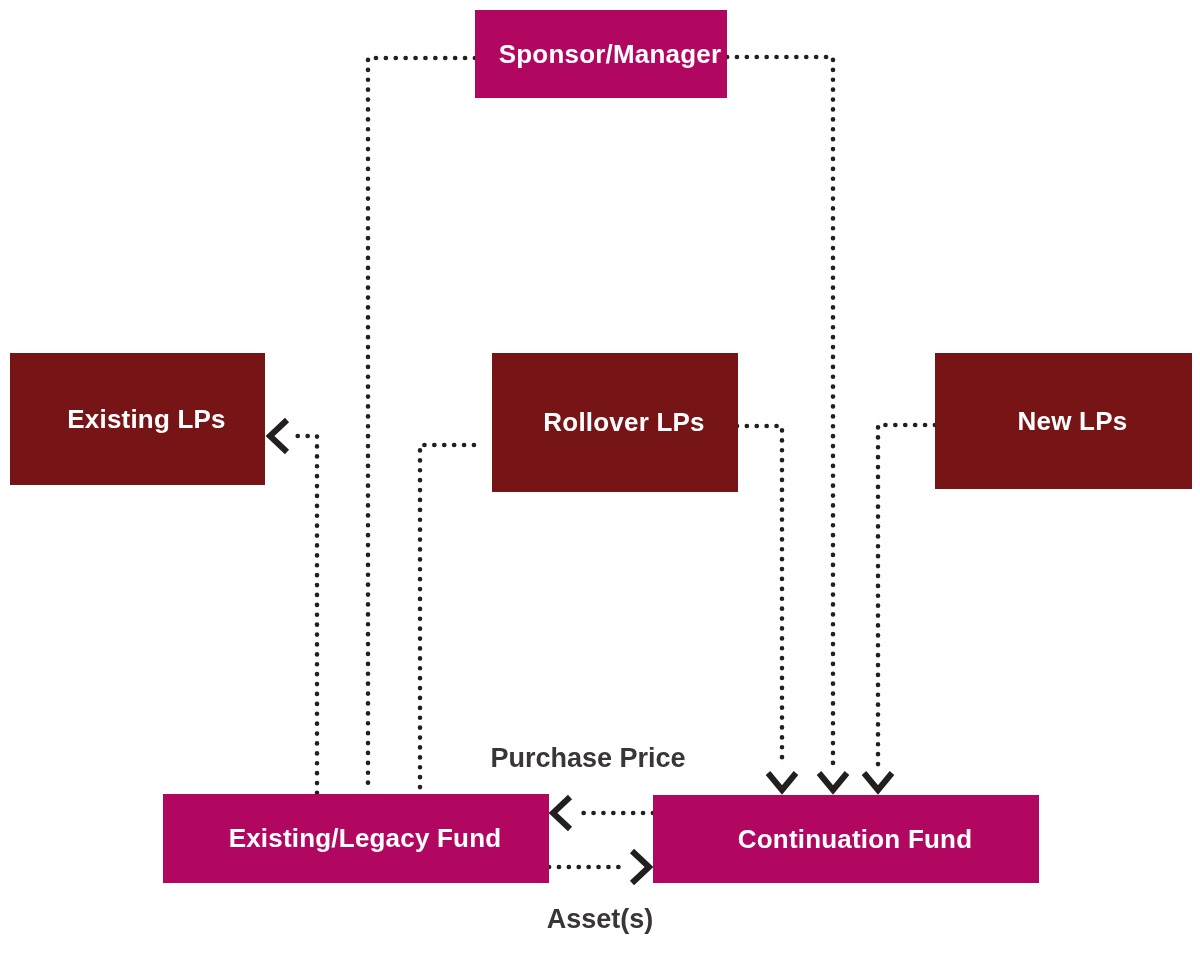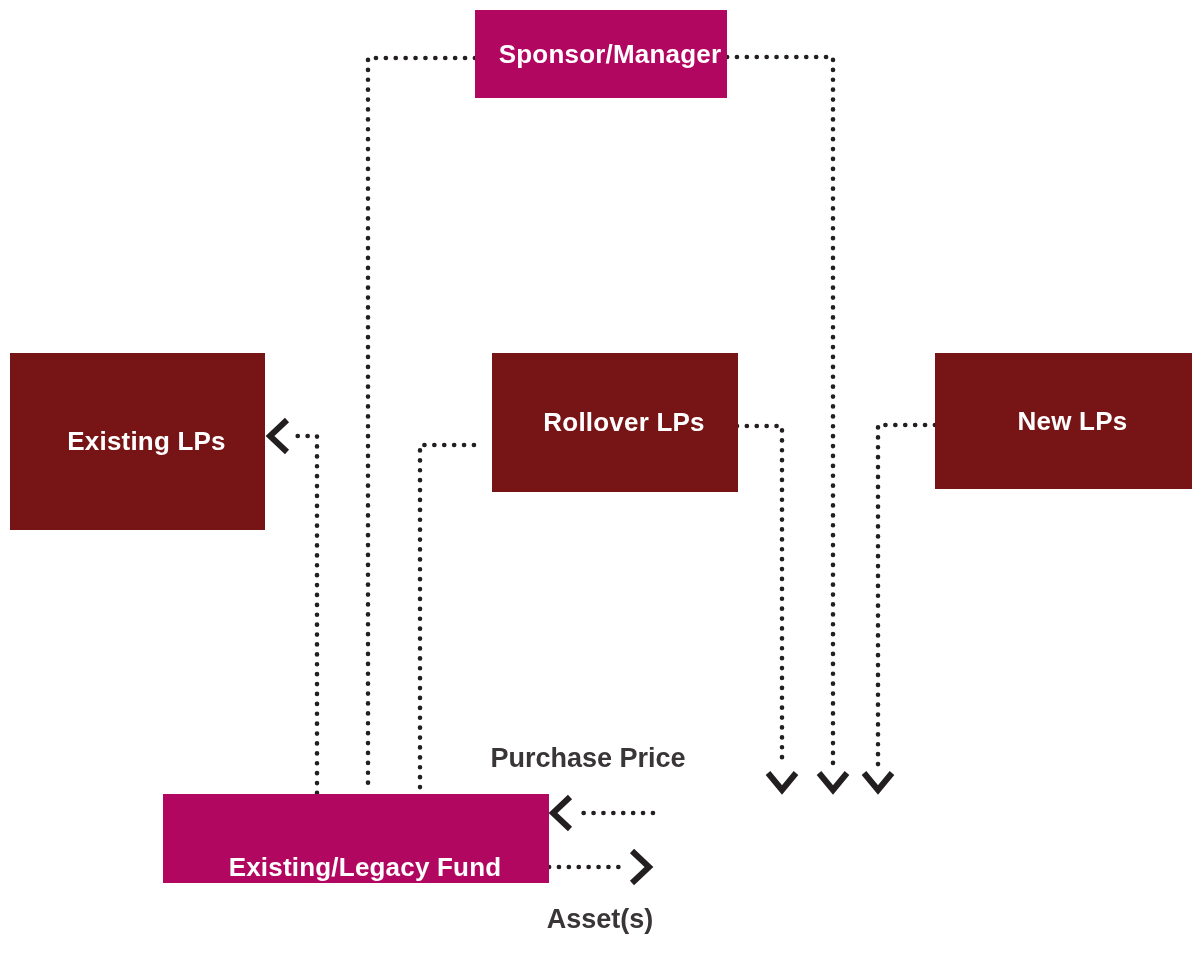--- a/index.html
+++ b/index.html
@@ -49,24 +49,24 @@
     color: var(--node-text);
     font-weight: bold;
     font-size: 26px;
     letter-spacing: 0.2px;
     padding-left: 18px;
   }
   .node-magenta { background: var(--magenta); }
   .node-red { background: var(--dark-red); }
 
   .node-sponsor           { left: 475px; top: 10px;  width: 252px; height: 88px; }
-  .node-existing-lps      { left: 10px;  top: 353px; width: 255px; height: 177px; }
+  .node-existing-lps      { left: 10px;  top: 353px; width: 255px; height: 132px; }
   .node-rollover-lps      { left: 492px; top: 353px; width: 246px; height: 139px; }
   .node-new-lps           { left: 935px; top: 353px; width: 257px; height: 136px; }
-  .node-legacy-fund       { left: 163px; top: 794px; width: 386px; height: 89px; align-items: flex-end; }
+  .node-legacy-fund       { left: 163px; top: 794px; width: 386px; height: 89px; }
   .node-continuation-fund { left: 653px; top: 795px; width: 386px; height: 88px; }
 
   .edge-label {
     position: absolute;
     color: var(--edge-label);
     font-weight: bold;
     font-size: 27px;
     text-align: center;
     width: 400px;
   }
@@ -132,20 +132,23 @@
   </div>
 
   <div class="node node-red node-new-lps">
     <span>New LPs</span>
   </div>
 
   <div class="node node-magenta node-legacy-fund">
     <span>Existing/Legacy Fund</span>
   </div>
 
+  <div class="node node-magenta node-continuation-fund">
+    <span>Continuation Fund</span>
+  </div>
 
   <div class="edge-label label-purchase-price">
     <span>Purchase Price</span>
   </div>
 
   <div class="edge-label label-assets">
     <span>Asset(s)</span>
   </div>
 
 </div>

